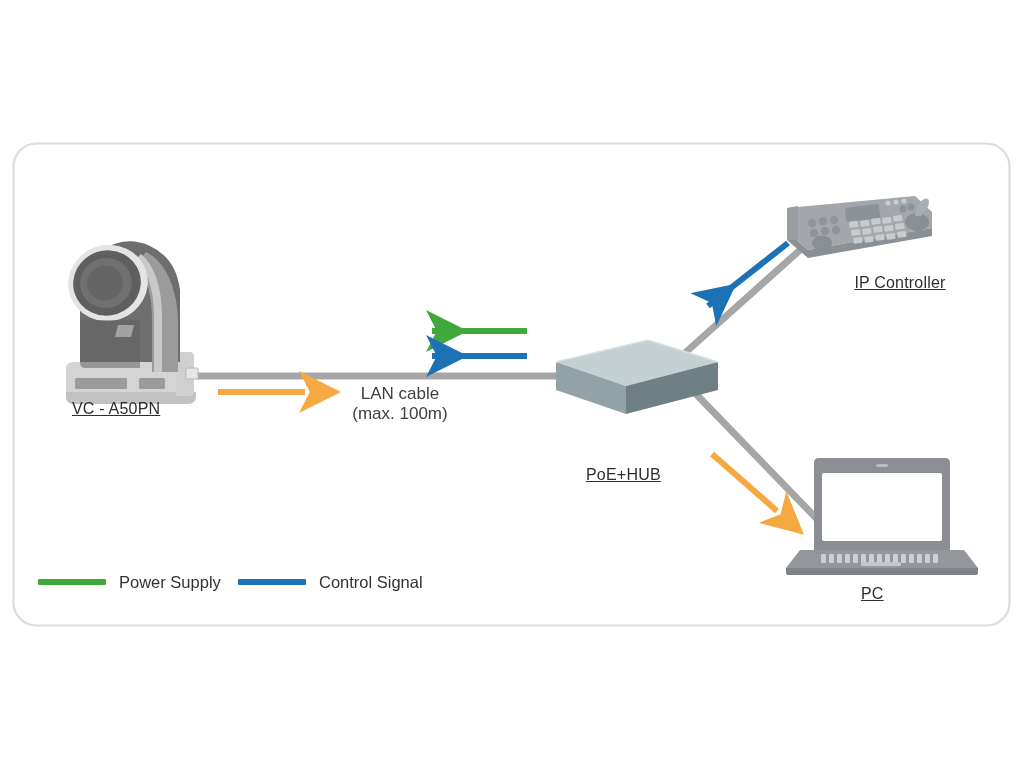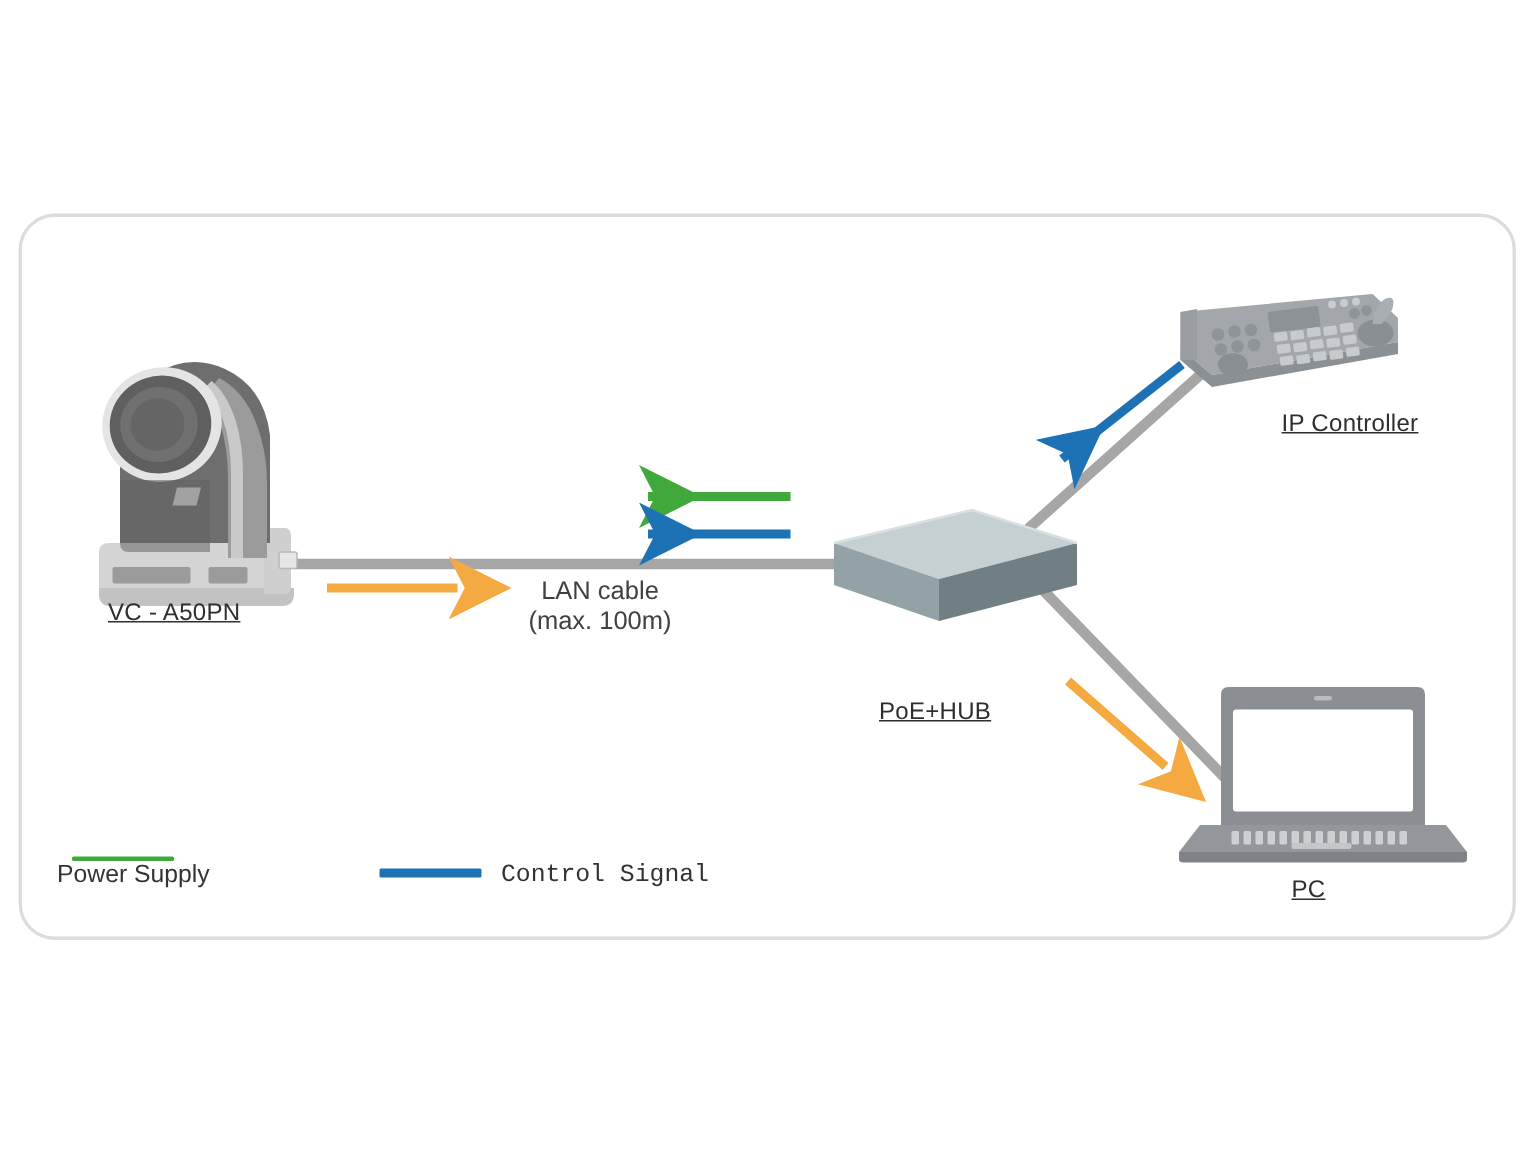--- a/index.html
+++ b/index.html
@@ -261,23 +261,23 @@
 
   <div class="lbl lbl-device" style="left:586px; top:426px;margin-top:40px;">PoE+HUB</div>
 
   <div class="lbl lbl-device center-txt" style="left:800px; top:274px; width:200px;">
     <div>IP  Controller</div>
   </div>
 
   <div class="lbl lbl-device" style="left:861px; top:585px;">PC</div>
 
   <div class="legend-row">
-    <div class="legend-item" style="left:0px;flex-direction:column;">
+    <div class="legend-item" style="left:0px;">
       <span class="legend-swatch" style="background: rgb(65, 169, 60);"></span>
       <span class="lbl-legend">Power Supply</span>
     </div>
-    <div class="legend-item" style="left:215px;font-family:Liberation Mono, monospace;">
+    <div class="legend-item" style="left:200px;">
       <span class="legend-swatch" style="background: rgb(28, 114, 181);"></span>
       <span class="lbl-legend">Control Signal</span>
     </div>
   </div>
 
 </div>
 
 </body></html>

